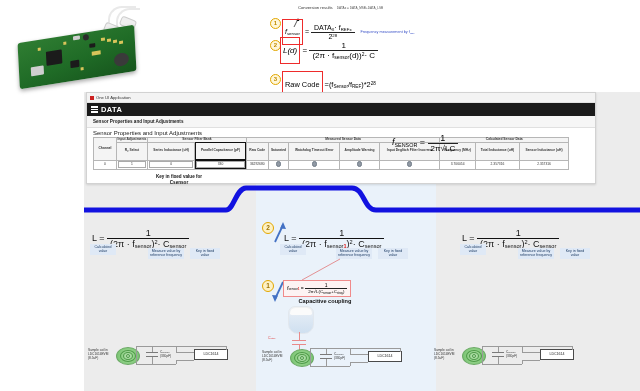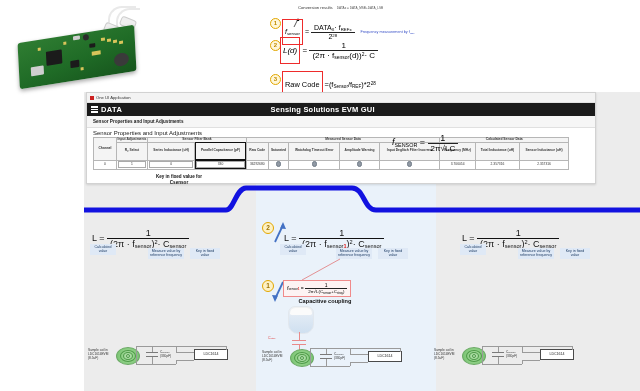--- a/index.html
+++ b/index.html
@@ -200,21 +200,20 @@
     <div class="sq"></div>
     <span class="t">One UI Application</span>
   </div>
   <div id="gui-bar">
     <span class="hamb">
         <i></i>
         <i></i>
         <i></i>
       </span>
     <span id="menu-label">DATA</span>
-    <span id="gui-heading">Sensing Solutions EVM GUI</span>
   </div>
   <div id="gui-breadcrumb">Sensor Properties and Input Adjustments</div>
   <div id="gui-section">Sensor Properties and Input Adjustments</div>
 
   <table class="gt">
     <tbody>
         <tr>
       <th rowspan="2" style="width:22px;">Channel</th>
       <th style="width:30px;">Input Adjustments</th>
       <th colspan="2" style="width:74px;">Sensor Filter Bank</th>

